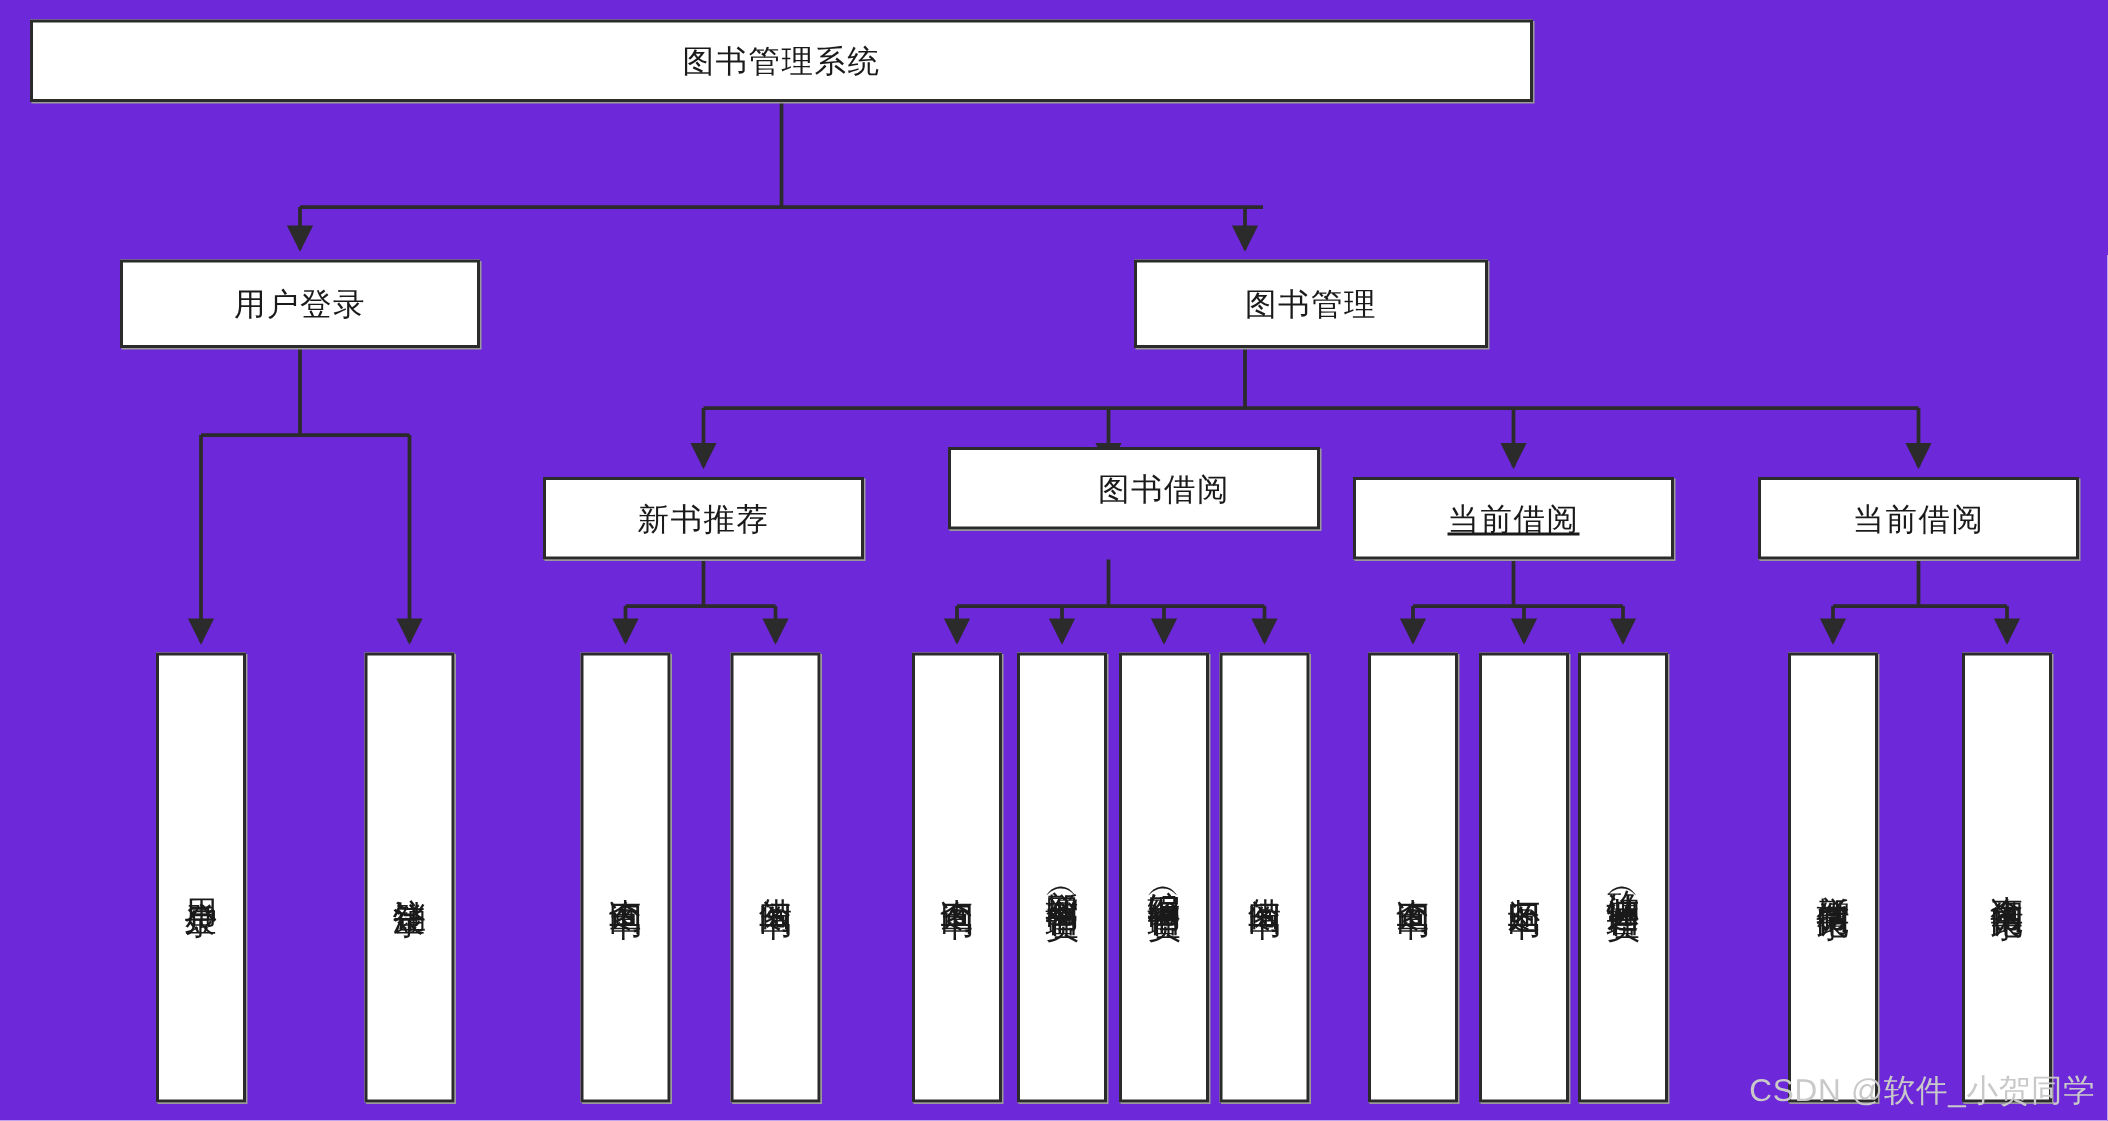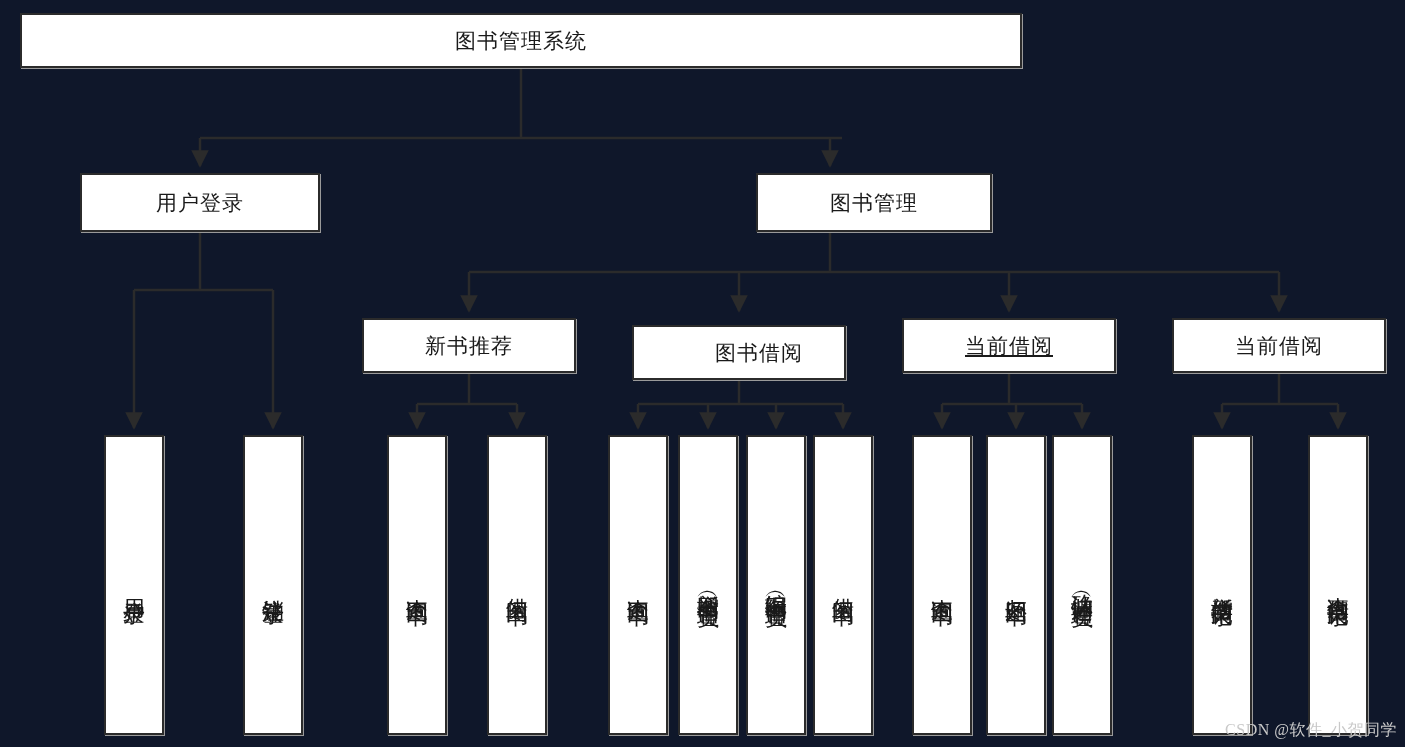--- a/index.html
+++ b/index.html
@@ -7,21 +7,21 @@
     padding: 0;
     background: #ffffff;
   }
   body {
     font-family: "Liberation Sans", "DejaVu Sans", sans-serif;
   }
   #canvas {
     position: relative;
     width: 1405px;
     height: 747px;
-    background: #0f172a;
+    background: #6d28d9;
     overflow: hidden;
   }
   .node {
     position: absolute;
     box-sizing: border-box;
     border: 2px solid #2b2b2b;
     background: #ffffff;
     display: flex;
     align-items: center;
     justify-content: center;
@@ -51,25 +51,24 @@
     left: 0;
     top: 0;
     width: 1405px;
     height: 747px;
     pointer-events: none;
   }
   #watermark {
     position: absolute;
     right: 8px;
     bottom: 6px;
-    font-size: 16px;
+    font-size: 21px;
     color: #c9c9c9;
     white-space: nowrap;
     letter-spacing: 0.5px;
-    font-family: Liberation Serif, serif;
   }
 </style>
 </head>
 <body>
 
 <div id="canvas">
 
   <svg id="edges" viewBox="0 0 1405 747" xmlns="http://www.w3.org/2000/svg">
     <defs>
       <marker id="arrow" viewBox="0 0 10 10" refX="9" refY="5" markerWidth="7" markerHeight="7" orient="auto-start-reverse">
@@ -127,21 +126,21 @@
   <div class="node h" style="left:80px;top:173px;width:240px;height:59px;">
     <span>用户登录</span>
   </div>
   <div class="node h" style="left:756px;top:173px;width:236px;height:59px;">
     <span>图书管理</span>
   </div>
 
   <div class="node h" style="left:362px;top:318px;width:214px;height:55px;">
     <span>新书推荐</span>
   </div>
-  <div class="node h" style="left:632px;top:325px;width:214px;height:55px;padding-left:40px;">
+  <div class="node h" style="left:632px;top:298px;width:248px;height:55px;padding-left:40px;">
     <span>图书借阅</span>
   </div>
   <div class="node h" style="left:902px;top:318px;width:214px;height:55px;text-decoration:underline;">
     <span>当前借阅</span>
   </div>
   <div class="node h" style="left:1172px;top:318px;width:214px;height:55px;">
     <span>当前借阅</span>
   </div>
 
   <div class="node v" style="left:104px;top:435px;width:60px;height:300px;">

